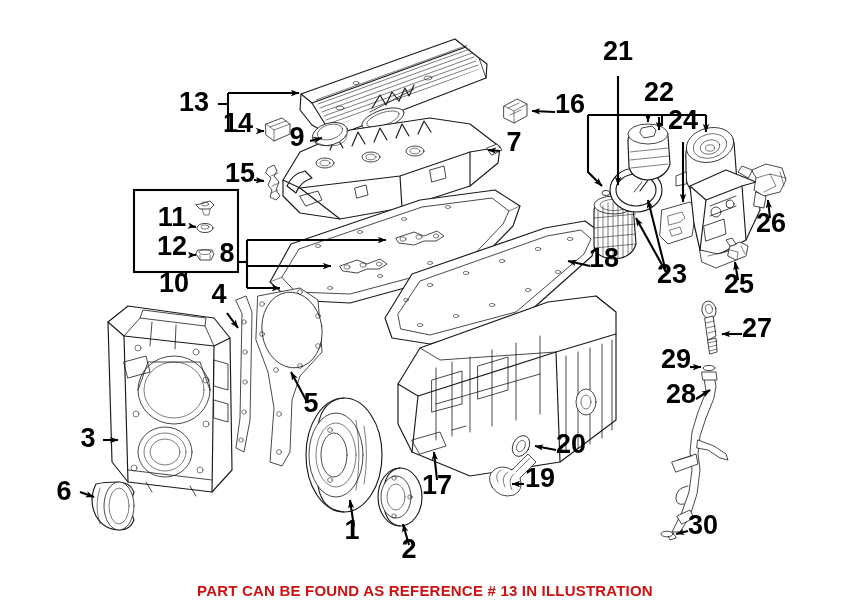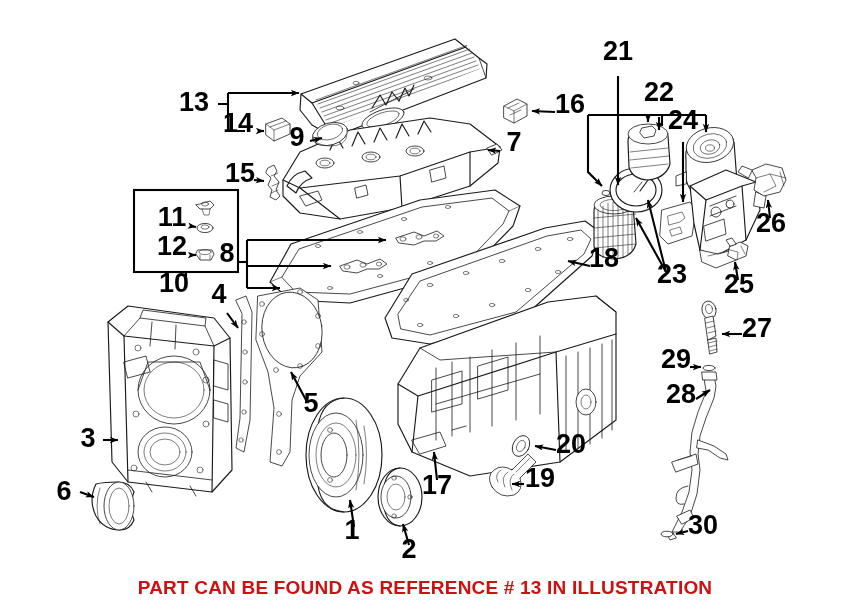--- a/index.html
+++ b/index.html
@@ -10,21 +10,21 @@
   .ln{fill:none;stroke:#1a1a1a;stroke-width:1.15;stroke-linecap:round;stroke-linejoin:round;}
   .ln-thin{fill:none;stroke:#1a1a1a;stroke-width:0.8;stroke-linecap:round;stroke-linejoin:round;}
   .ln-hair{fill:none;stroke:#262626;stroke-width:0.6;stroke-linecap:round;stroke-linejoin:round;}
   .fillw{fill:#ffffff;stroke:#1a1a1a;stroke-width:1.15;stroke-linejoin:round;stroke-linecap:round;}
   .fillw-thin{fill:#ffffff;stroke:#1a1a1a;stroke-width:0.8;stroke-linejoin:round;stroke-linecap:round;}
   .leader{fill:none;stroke:#000;stroke-width:2.1;stroke-linecap:butt;stroke-linejoin:miter;}
   .leadfill{fill:#000;}
   .boxline{fill:none;stroke:#000;stroke-width:2.1;}
   .callout{font-family:"Liberation Sans", sans-serif;font-size:27px;font-weight:700;fill:#000;}
   .footer{position:absolute;left:0;right:0;bottom:8px;text-align:center;
-          font-family:"Liberation Sans", sans-serif;font-size:19px;font-weight:700;
+          font-family:"Liberation Sans", sans-serif;font-size:15px;font-weight:700;
           letter-spacing:.2px;color:#cc1111;white-space:nowrap;}
 </style>
 </head>
 <body>
 
 <div id="stage">
 
   <svg id="diagram" viewBox="0 0 850 607">
     <defs>
       <marker id="arrow" markerWidth="9" markerHeight="9" refX="8.2" refY="3.2" orient="auto" markerUnits="userSpaceOnUse">

